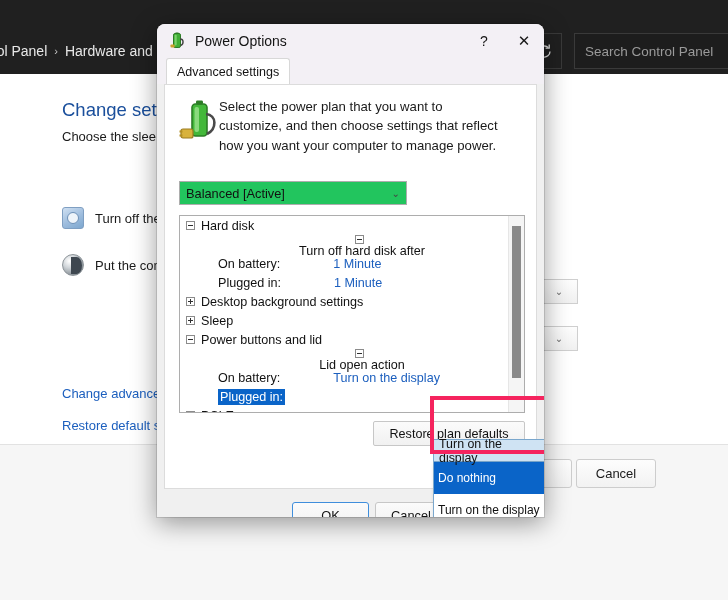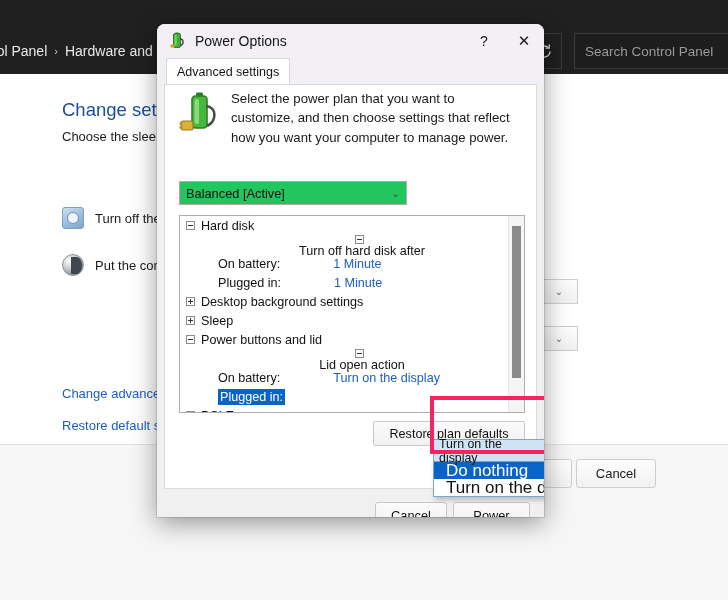--- a/index.html
+++ b/index.html
@@ -310,23 +310,22 @@
     width: 373px;
     height: 405px;
     background: #ffffff;
     border: 1px solid #dcdcdc;
     box-sizing: border-box;
   }
 
   .intro {
     position: absolute;
     left: 14px;
-    top: 4px;
-    display: flex;
-    gap: 12px;
+    top: 12px;
+    display: flex;
   }
   .intro .batt {
     width: 40px;
     height: 46px;
     position: relative;
     flex: none;
     margin-top: 2px;
   }
   .intro .txt {
     font-size: 13.2px;
@@ -462,25 +461,25 @@
   }
   .dd-list {
     width: 120px;
     background: #ffffff;
     border: 1px solid #7aa7cd;
     border-top: none;
     box-sizing: border-box;
     box-shadow: 2px 3px 5px rgba(0,0,0,0.22);
   }
   .dd-item {
-    height: 17px;
-    display: flex;
-    align-items: center;
-    padding: 0 12px;
-    font-size: 17px;
+    height: 32px;
+    display: flex;
+    align-items: center;
+    padding: 0 4px;
+    font-size: 12px;
     color: #111;
     white-space: nowrap;
   }
   .dd-item.sel {
     background: #0a64c8;
     color: #ffffff;
   }
 
   .highlight-box {
     position: absolute;
@@ -718,17 +717,18 @@
           <div class="dd-item">Turn on the display</div>
         </div>
       </div>
 
       <div class="restore-btn">Restore plan defaults</div>
     </div>
 
     <div class="highlight-box"></div>
 
     <div class="dlg-footer">
+      <div class="fbtn primary fbtn-ok">OK</div>
       <div class="fbtn fbtn-cancel">Cancel</div>
       <div class="fbtn fbtn-apply">Power</div>
     </div>
   </div>
 </div>
 
 </body></html>

